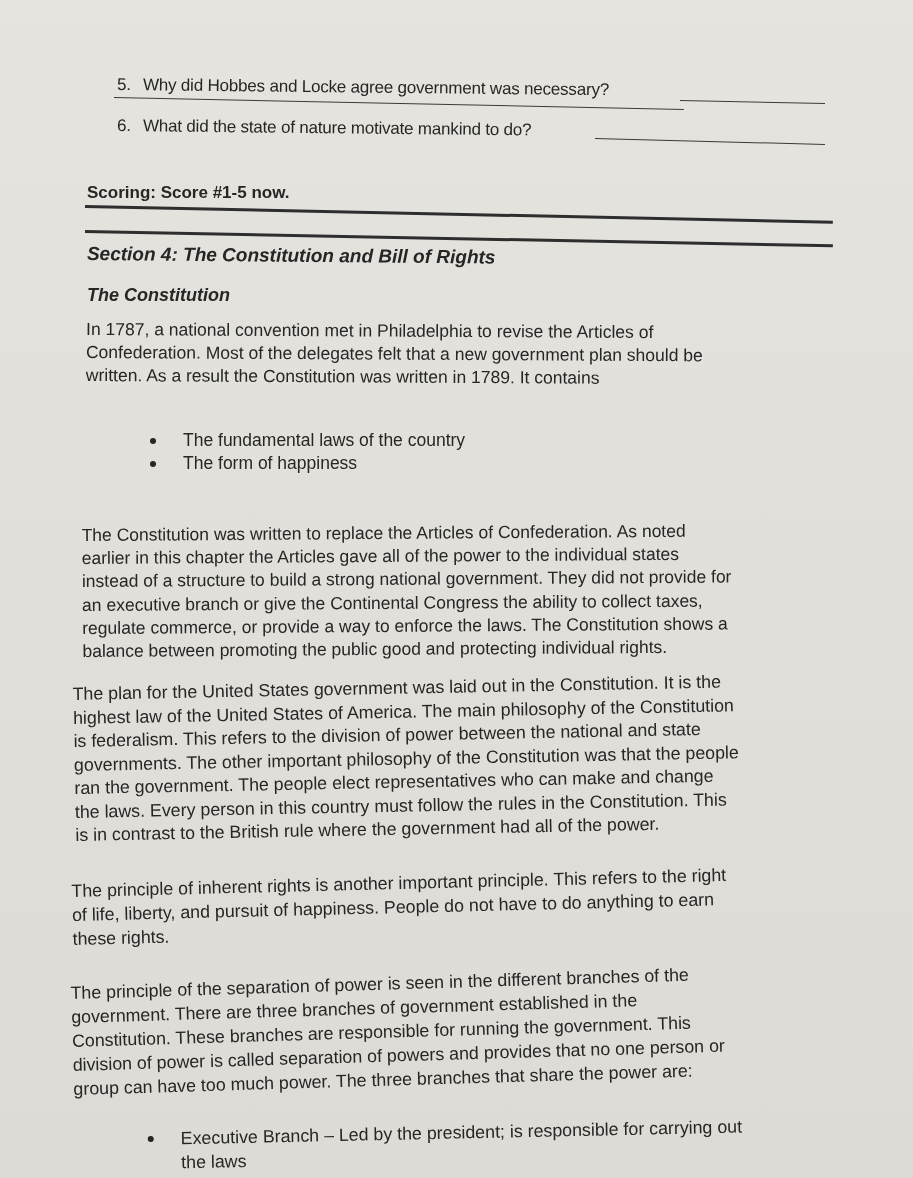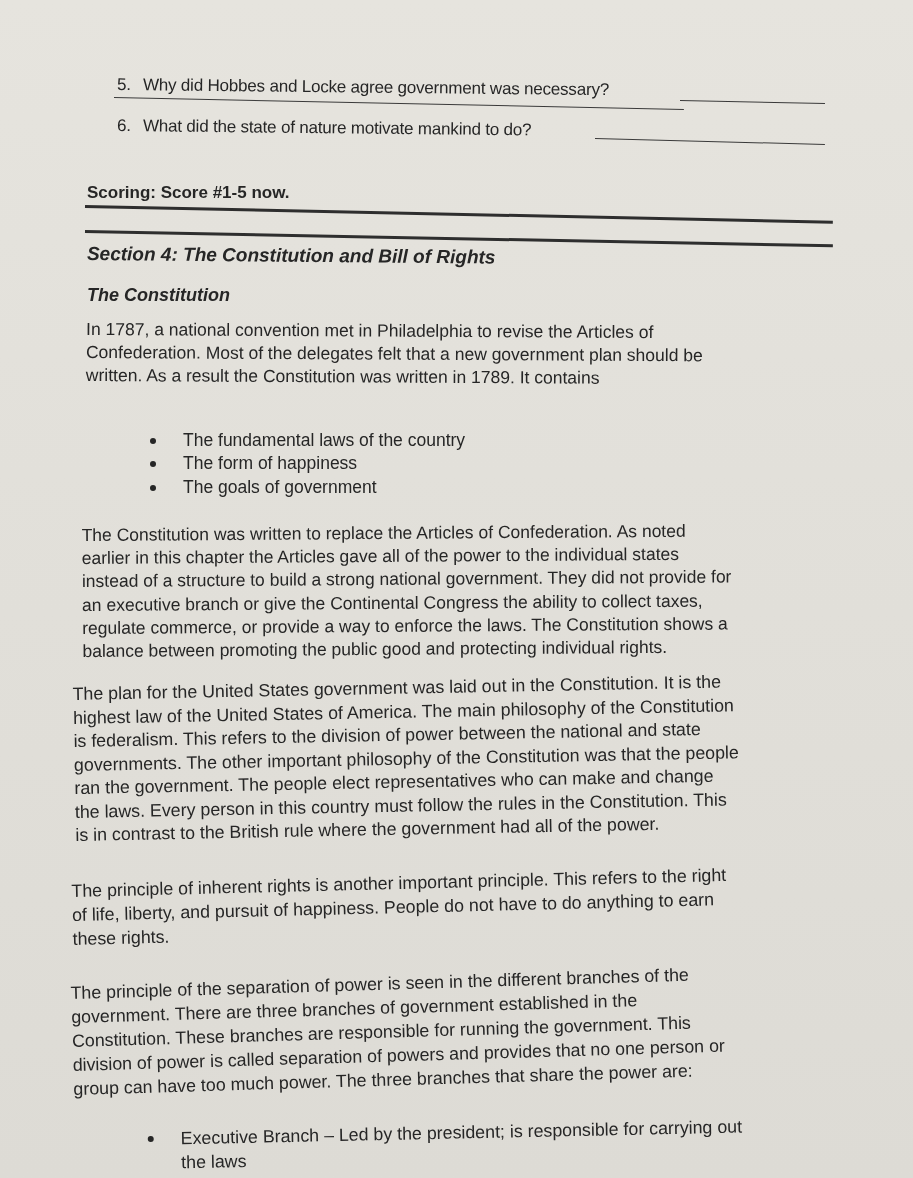--- a/index.html
+++ b/index.html
@@ -115,21 +115,20 @@
 
   <p class="para" style="left:86px; top:318px; transform: rotate(0.3deg); transform-origin: left center;">
     <span class="ln">In 1787, a national convention met in Philadelphia to revise the Articles of</span>
     <span class="ln">Confederation. Most of the delegates felt that a new government plan should be</span>
     <span class="ln">written. As a result the Constitution was written in 1789. It contains</span>
   </p>
 
   <ul class="bullets" style="top:383px;margin-top:46px;">
     <li><span class="dot"></span><span>The fundamental laws of the country</span></li>
     <li><span class="dot"></span><span>The form of happiness</span></li>
-    <li><span class="dot"></span><span>The goals of government</span></li>
   </ul>
 
   <p class="para" style="left:82px; top:524px; transform: rotate(-0.4deg); transform-origin: left center;">
     <span class="ln">The Constitution was written to replace the Articles of Confederation. As noted</span>
     <span class="ln">earlier in this chapter the Articles gave all of the power to the individual states</span>
     <span class="ln">instead of a structure to build a strong national government. They did not provide for</span>
     <span class="ln">an executive branch or give the Continental Congress the ability to collect taxes,</span>
     <span class="ln">regulate commerce, or provide a way to enforce the laws. The Constitution shows a</span>
     <span class="ln">balance between promoting the public good and protecting individual rights.</span>
   </p>

